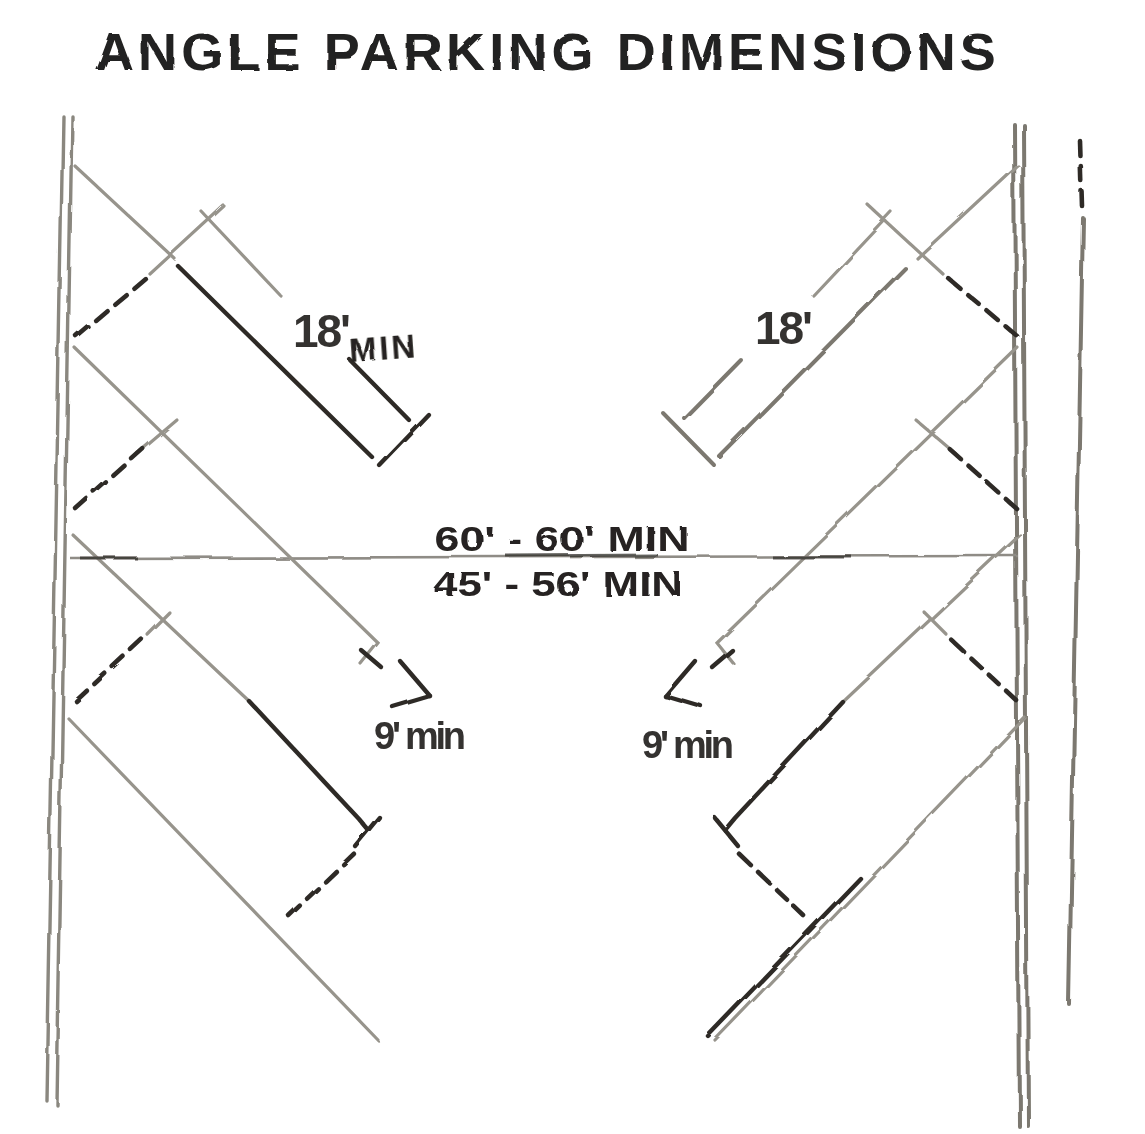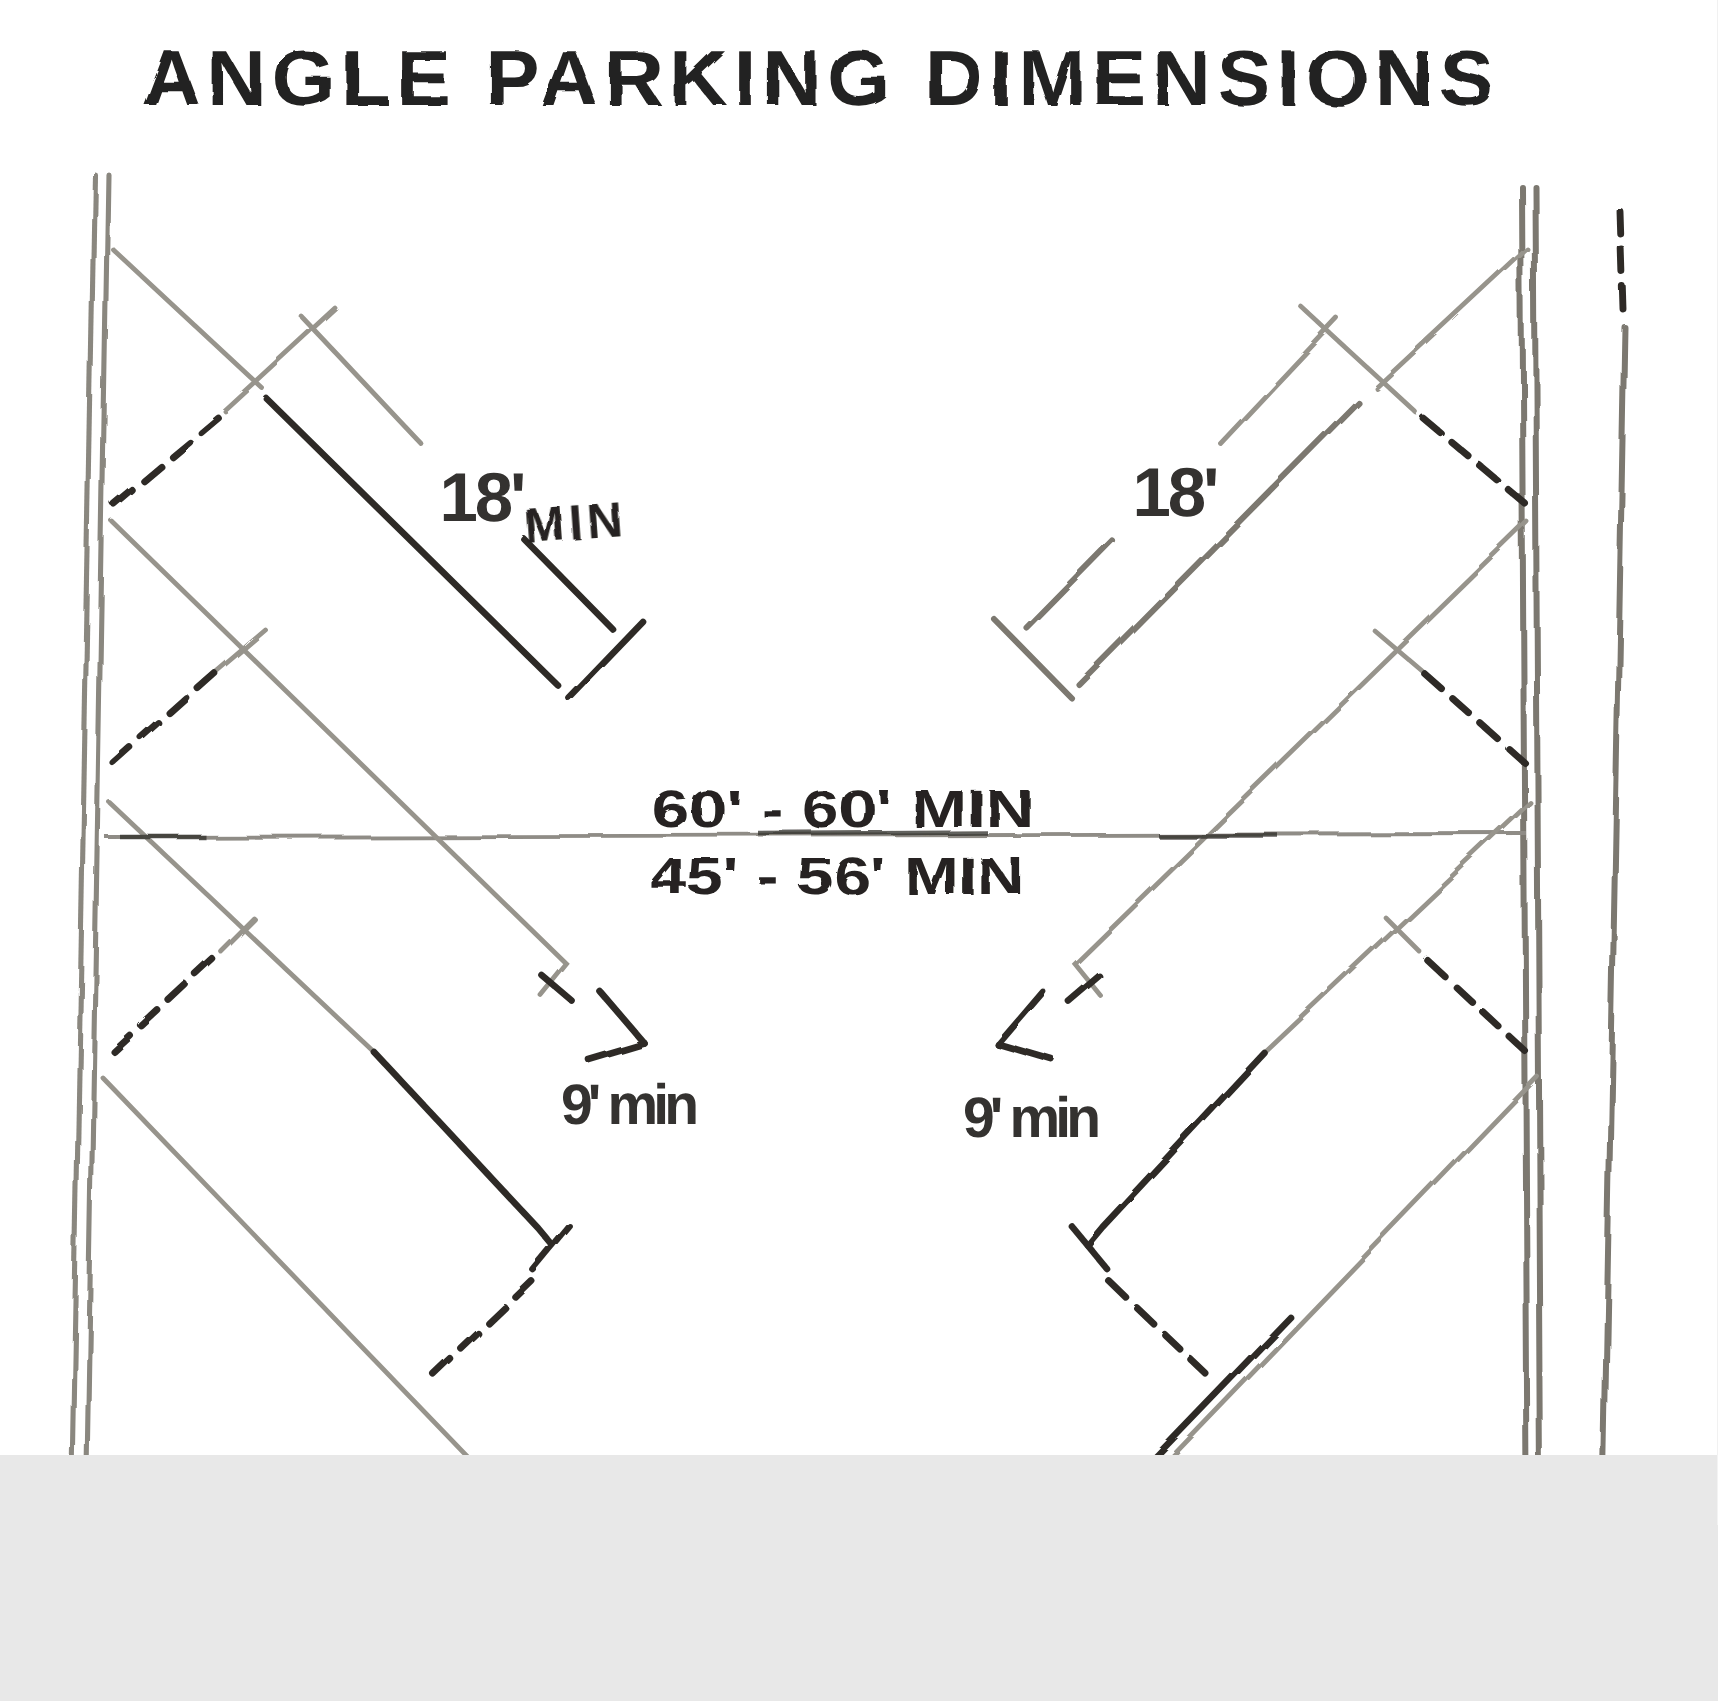--- a/index.html
+++ b/index.html
@@ -1,18 +1,18 @@
 <!DOCTYPE html>
 <html style="--paper: #ffffff; --ink: #2e2c28; --pencil: #97948c; --pencil-dark: #7b786f; --curb: #8a877f;"><head>
 <meta charset="utf-8">
 <style>
   html,body{margin:0;padding:0;background:#e8e8e8;}
   .page{
     position:relative;
-    width:1145px;height:970px;
+    width:1145px;height:1134px;
     margin:0 auto;
     background:var(--paper,#fff);
     font-family:"Liberation Sans",sans-serif;
     overflow:hidden;
   }
   svg{display:block;}
   .pencil-stroke{stroke:var(--pencil,#97948c);stroke-width:3.2;fill:none;stroke-linecap:round;}
   .pencil-dark-stroke{stroke:var(--pencil-dark,#7b786f);stroke-width:4;fill:none;stroke-linecap:round;}
   .ink-stroke{stroke:var(--ink,#2e2c28);stroke-width:4.4;fill:none;stroke-linecap:round;stroke-linejoin:round;}
   .ink-dash{stroke:var(--ink,#2e2c28);stroke-width:4.6;fill:none;stroke-linecap:round;stroke-dasharray:15 10;}

